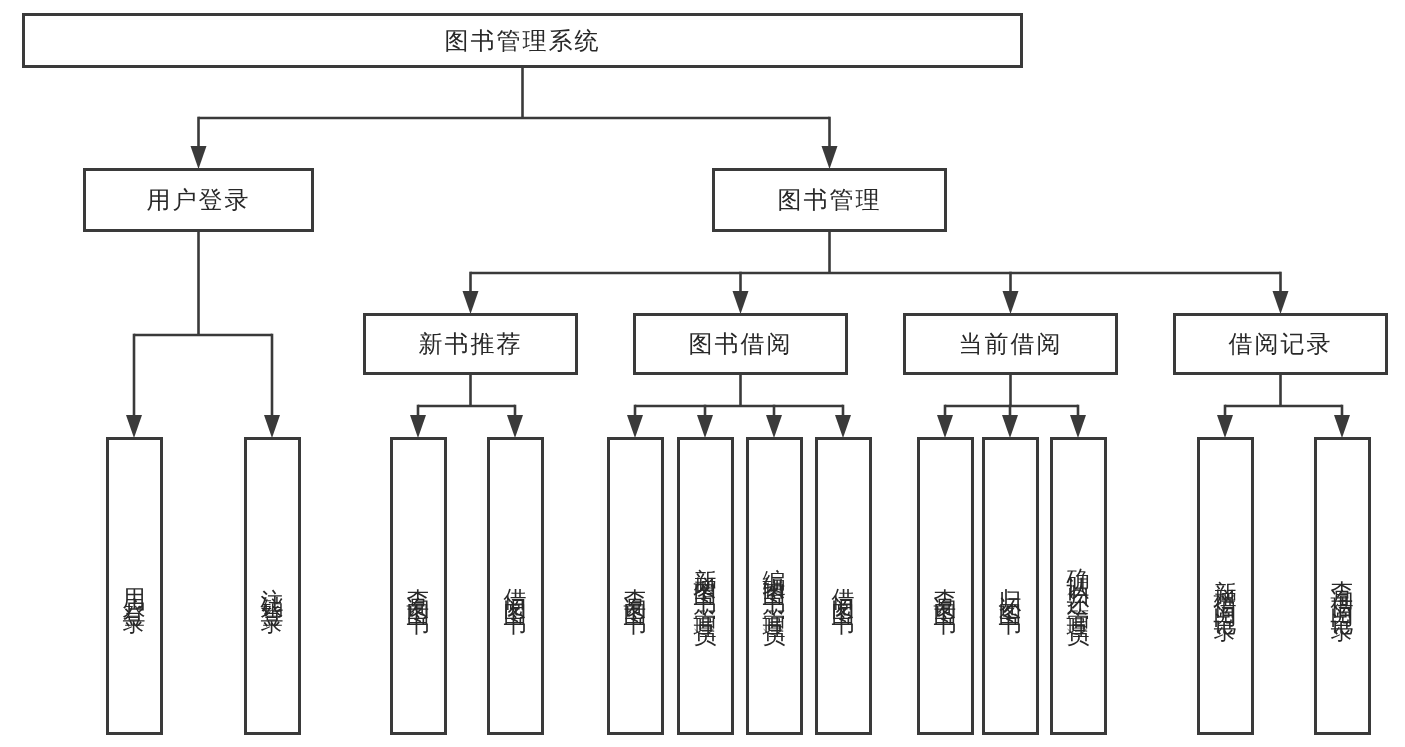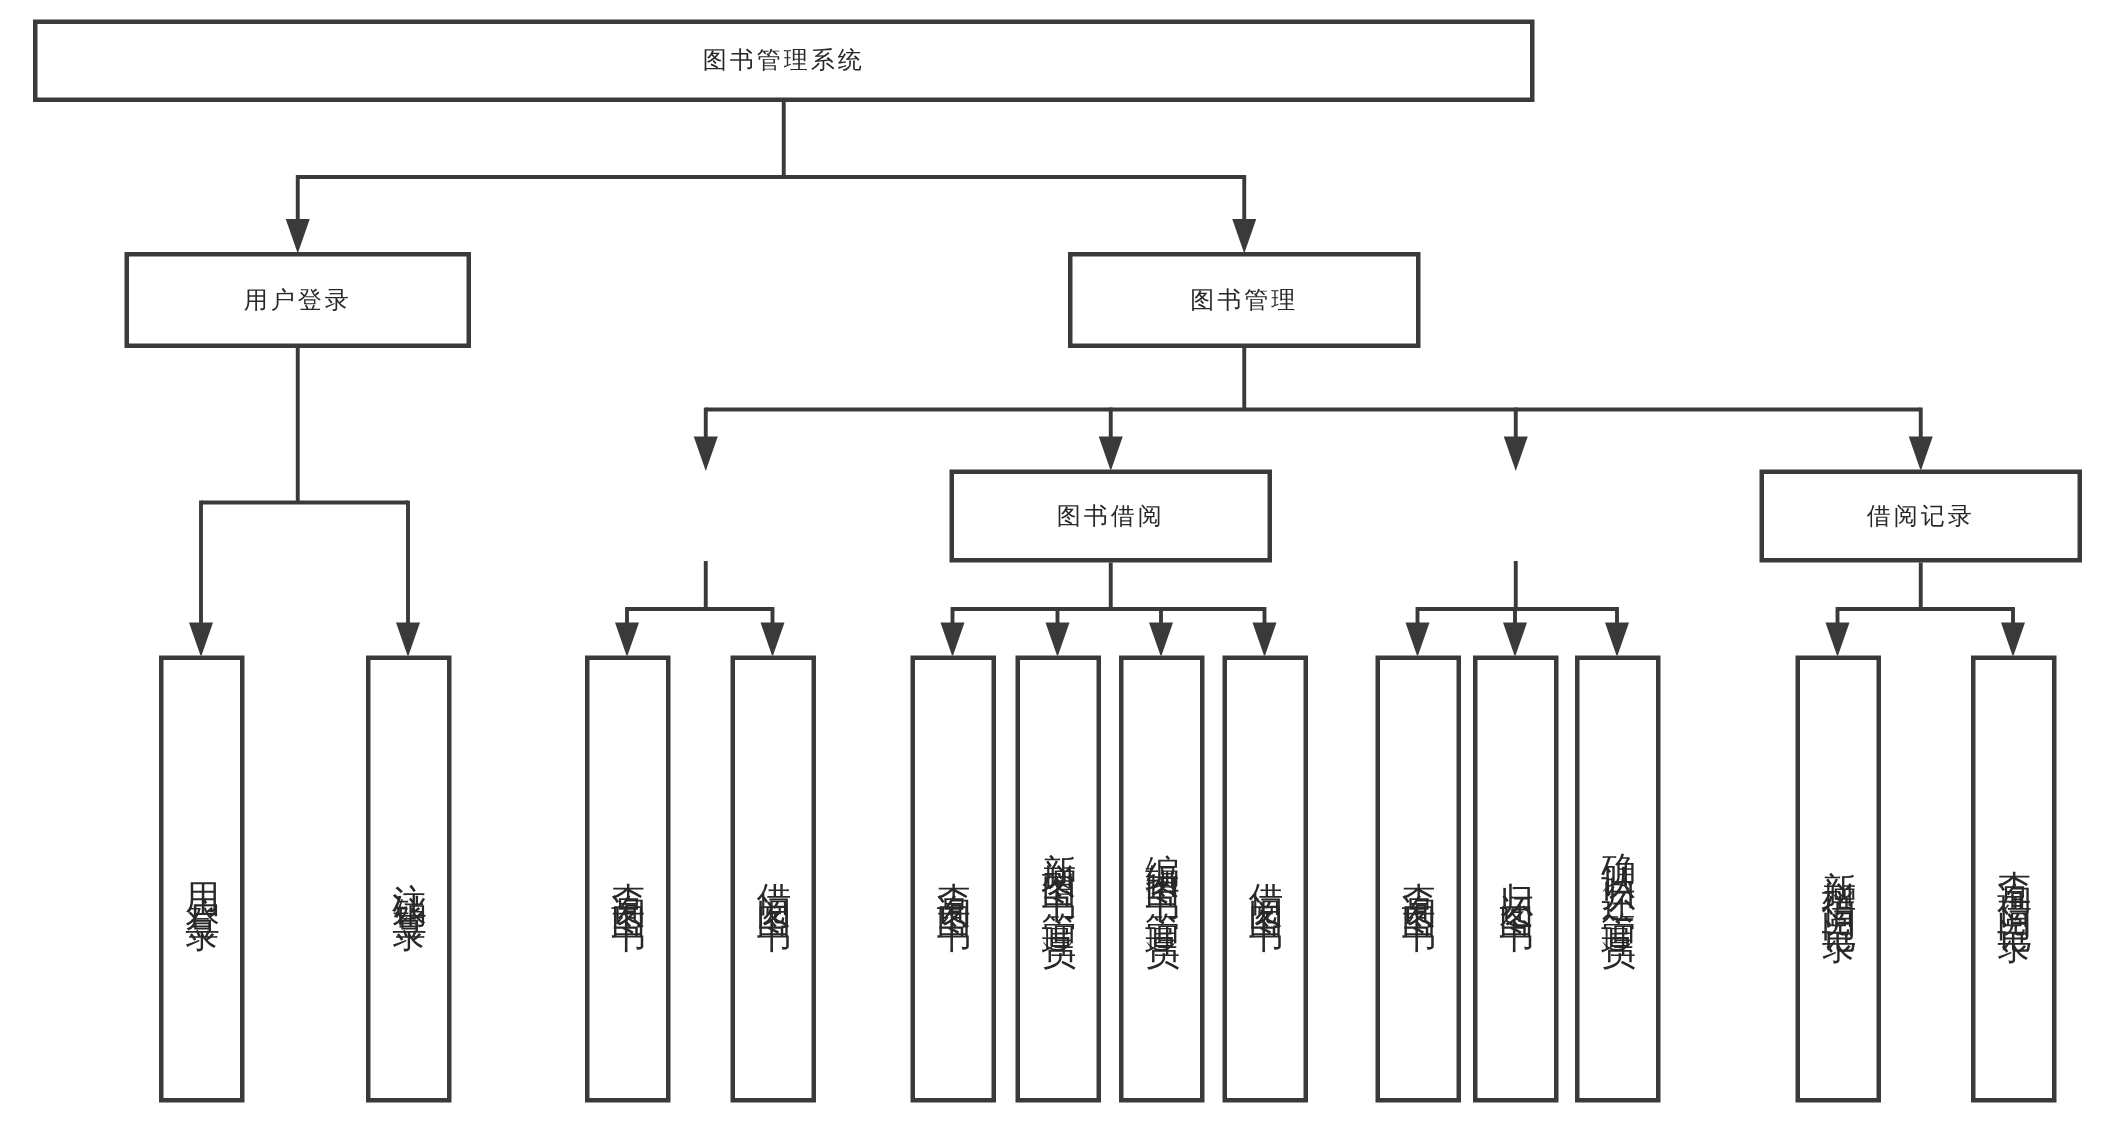--- a/index.html
+++ b/index.html
@@ -22,21 +22,21 @@
   .wires polygon{fill:var(--line);}
   .box{
     position:absolute;
     box-sizing:border-box;
     background:var(--box_fill);
     border:3px solid var(--line);
     display:flex;align-items:center;justify-content:center;
     color:var(--text);
   }
   .h-label{
-    font-size:16px;
+    font-size:24px;
     letter-spacing:2px;
     white-space:nowrap;
     color:var(--text);
   }
   .v-label{
     writing-mode:vertical-rl;
     text-orientation:mixed;
     font-size:23px;
     line-height:1;
     letter-spacing:8px;
@@ -124,22 +124,28 @@
     <span class="h-label">图书管理系统</span>
   </div>
 
   <div class="box" style="left:83px;top:168px;width:231px;height:64px;">
     <span class="h-label">用户登录</span>
   </div>
   <div class="box" style="left:712px;top:168px;width:235px;height:64px;">
     <span class="h-label">图书管理</span>
   </div>
 
+  <div class="box" style="left:363px;top:313px;width:215px;height:62px;">
+    <span class="h-label">新书推荐</span>
+  </div>
   <div class="box" style="left:633px;top:313px;width:215px;height:62px;align-items:center;">
     <span class="h-label">图书借阅</span>
+  </div>
+  <div class="box" style="left:903px;top:313px;width:215px;height:62px;">
+    <span class="h-label">当前借阅</span>
   </div>
   <div class="box" style="left:1173px;top:313px;width:215px;height:62px;">
     <span class="h-label">借阅记录</span>
   </div>
 
   <div class="box" style="left:105.5px;top:437px;width:57px;height:298px;">
     <span class="v-label">用户登录</span>
   </div>
   <div class="box" style="left:243.5px;top:437px;width:57px;height:298px;">
     <span class="v-label">注销登录</span>

